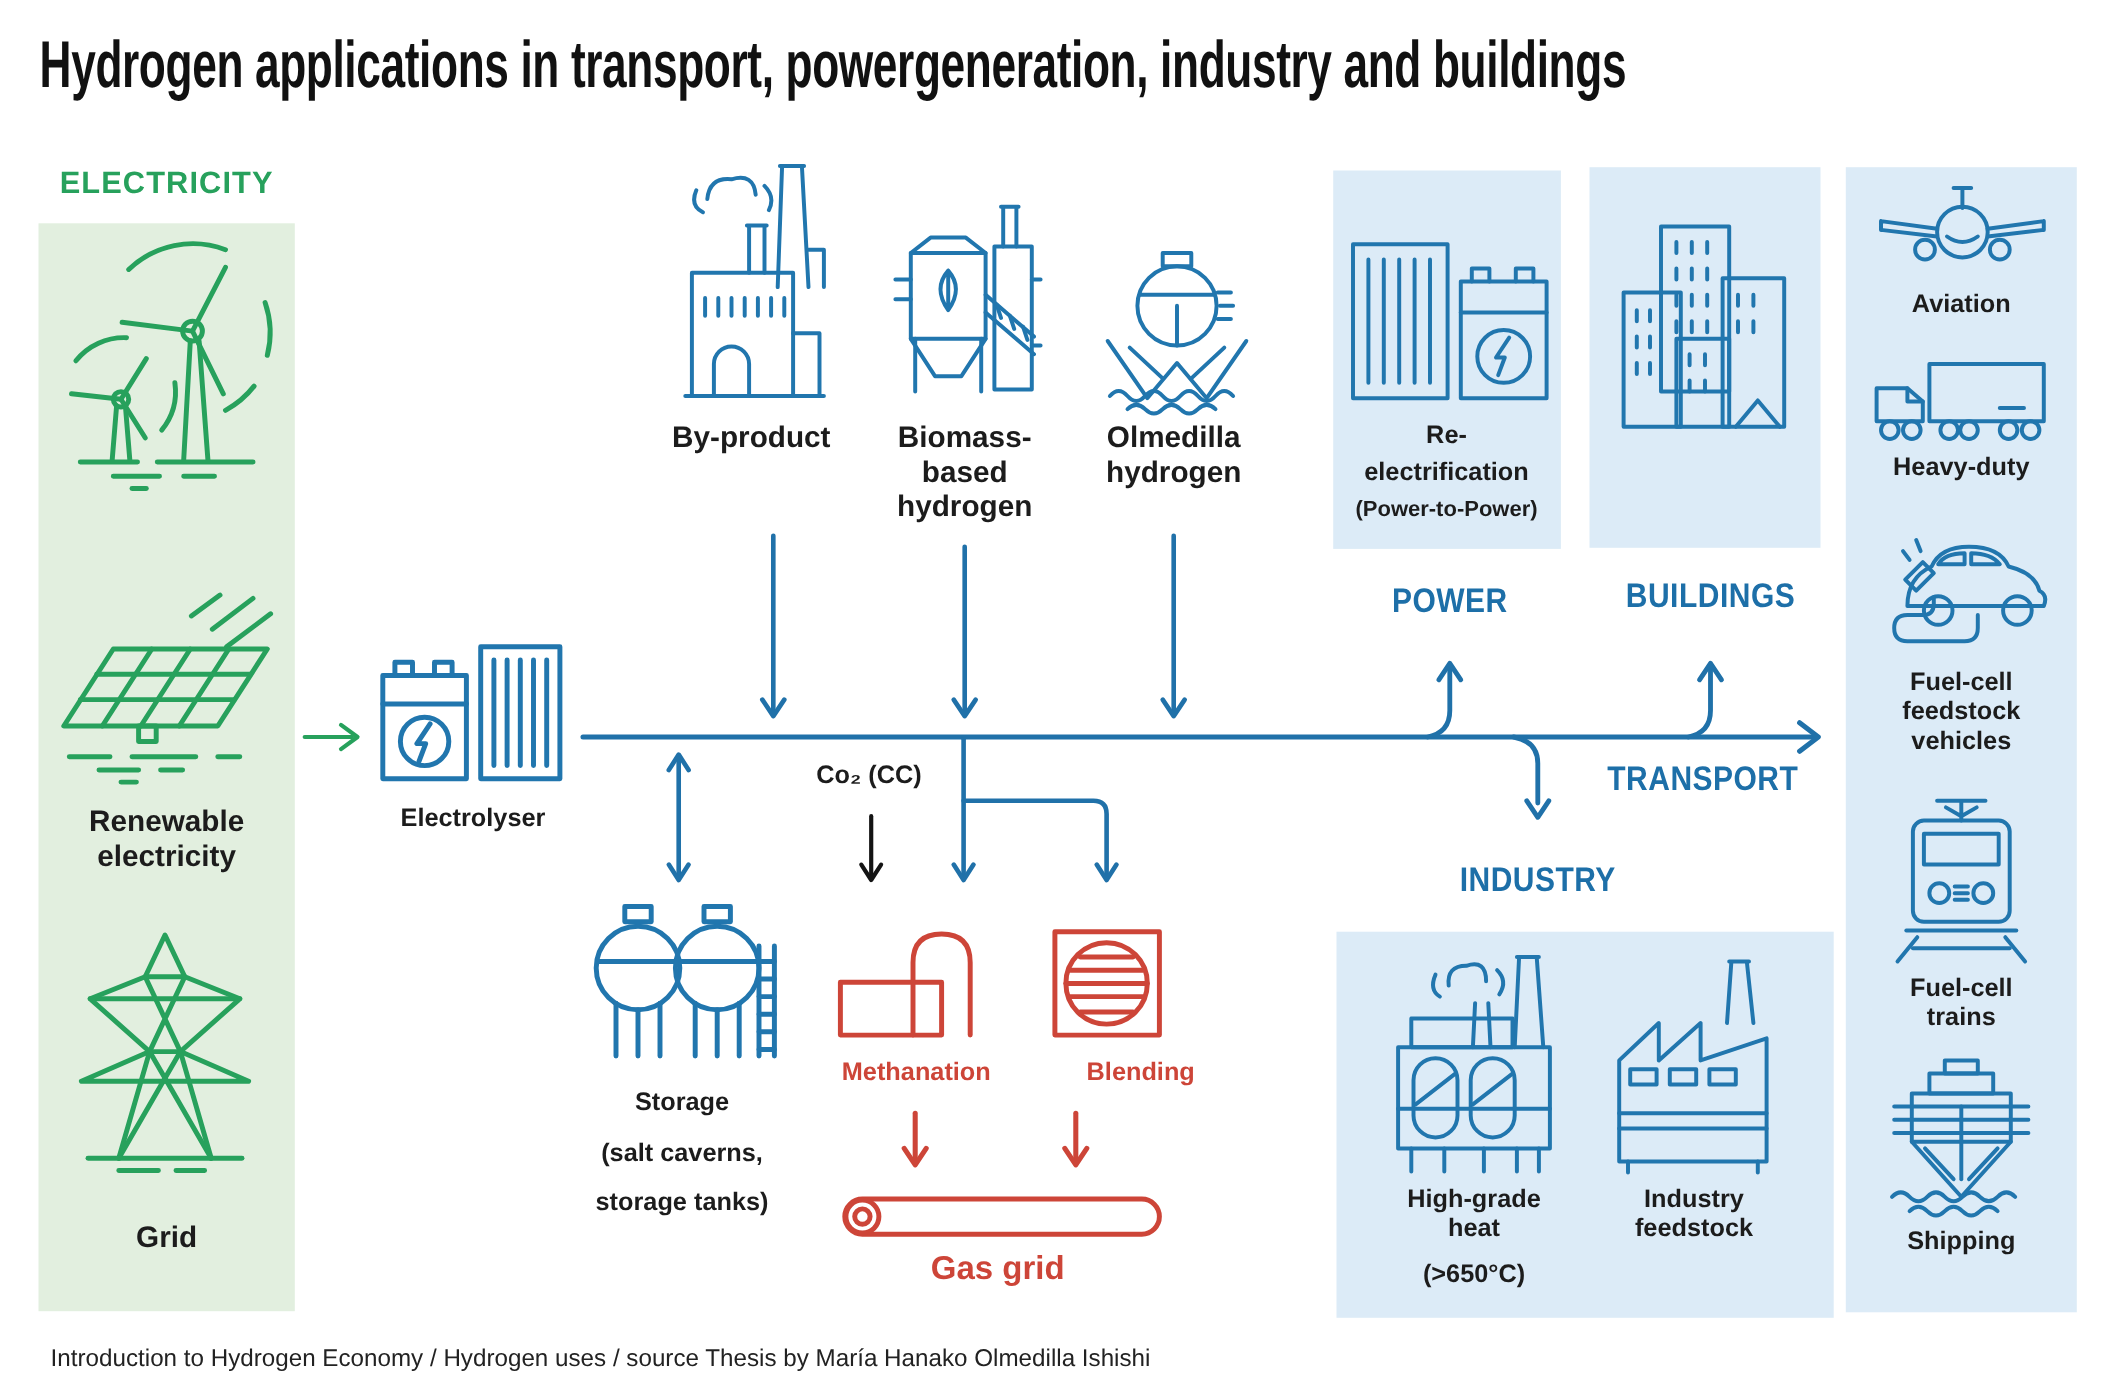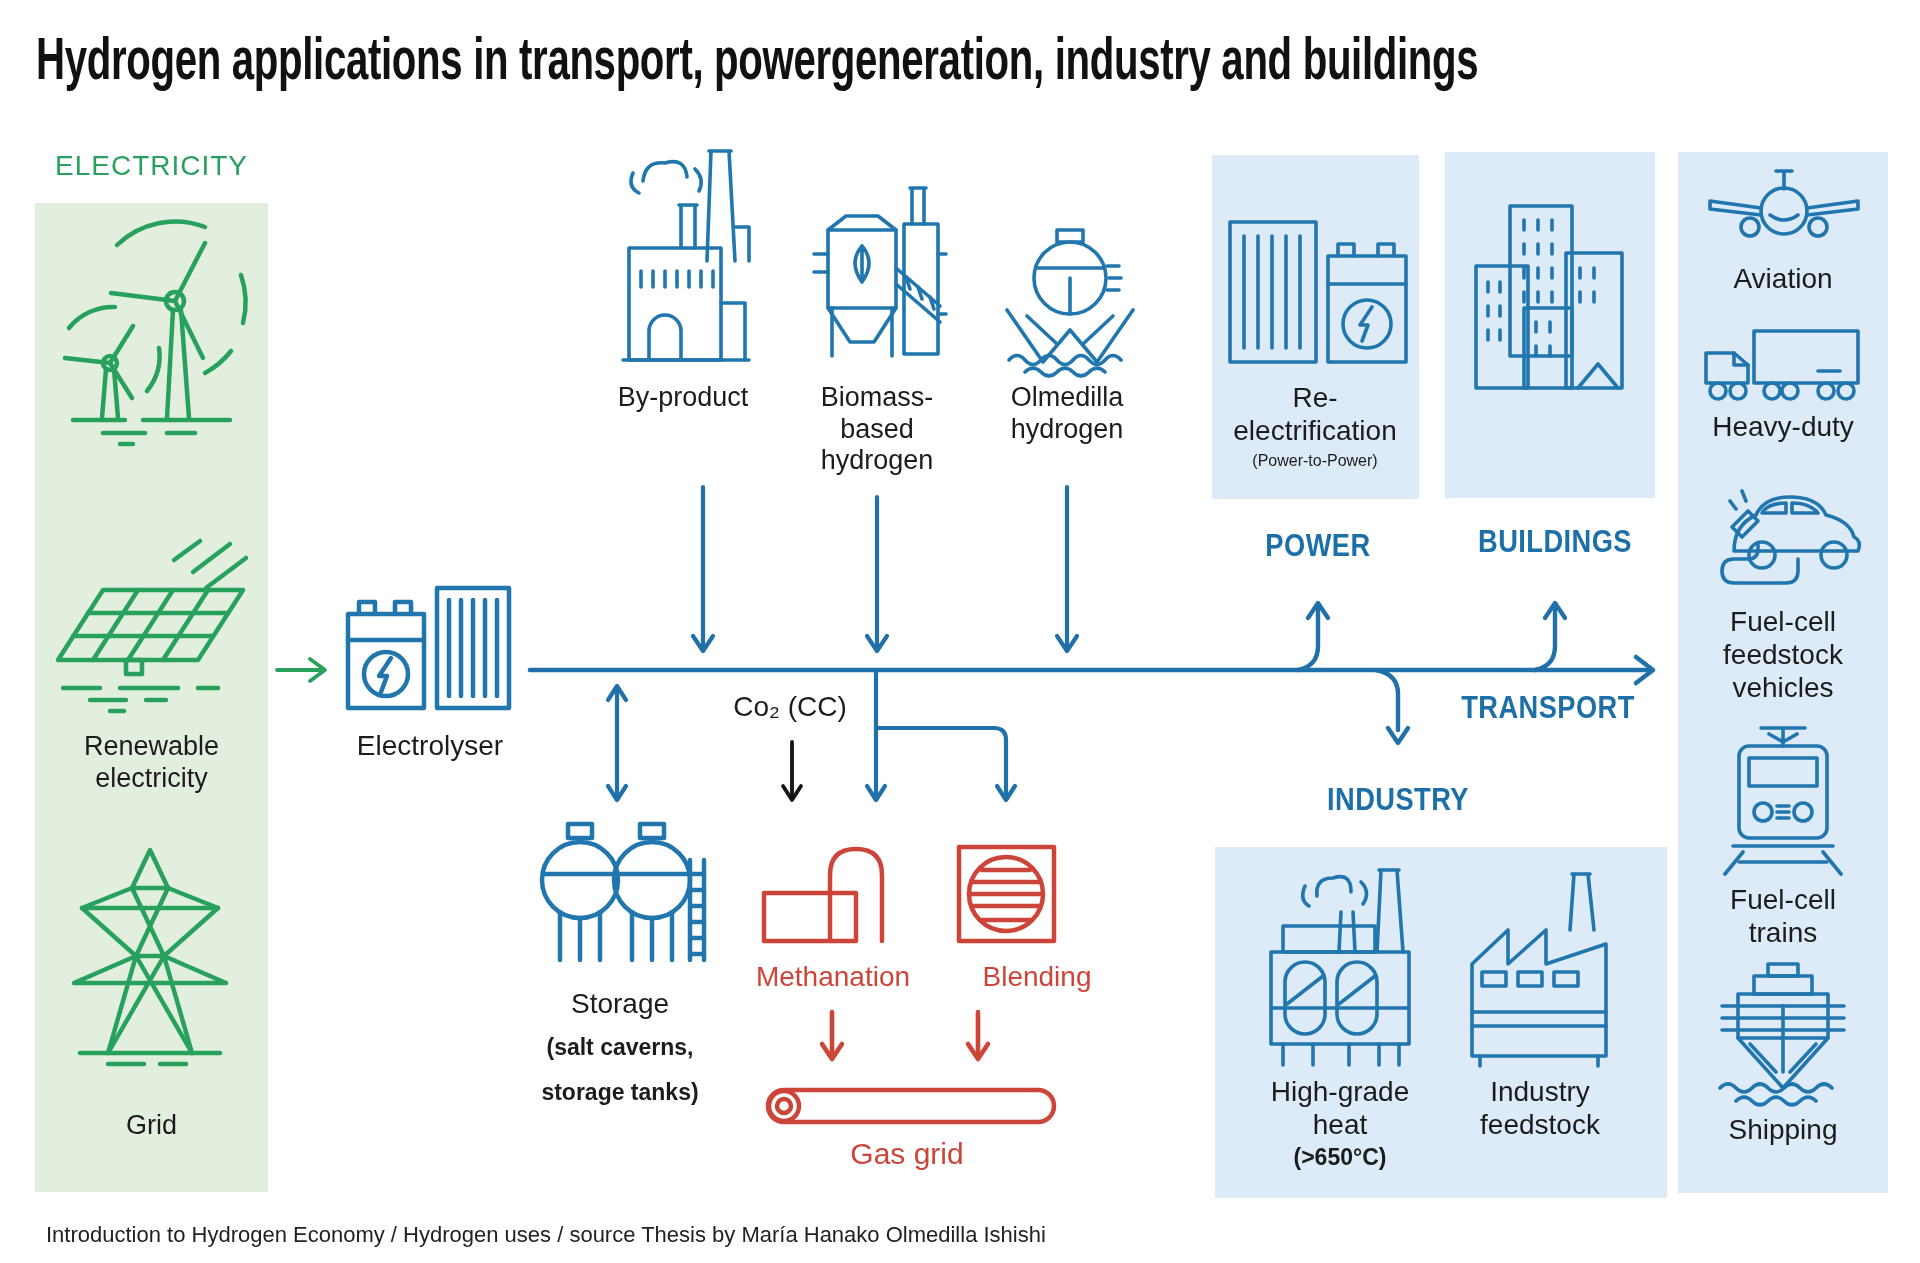--- a/index.html
+++ b/index.html
@@ -1,22 +1,22 @@
 <!DOCTYPE html>
 <html><head>
 <meta charset="utf-8">
 <style>
   html,body{margin:0;padding:0;background:#ffffff;}
   #canvas{position:relative;width:1920px;height:1263px;background:#ffffff;overflow:hidden;
           font-family:"Liberation Sans",sans-serif;color:#1c1c1c;}
   .panel{position:absolute;}
   .panel.green{background:#e2efdf;}
   .panel.blue{background:#dcebf7;}
-  .lbl{position:absolute;font-weight:normal;color:#1c1c1c;text-align:center;line-height:1.17;font-size:27px;}
-  .lbl.big{font-size:28px;}
+  .lbl{position:absolute;font-weight:bold;color:#1c1c1c;text-align:center;line-height:1.17;font-size:27px;}
+  .lbl.big{font-size:23px;}
   .lbl.small{font-size:23px;font-weight:600;}
   .lbl.red{color:#cd4538;}
   .lbl.green{color:#27a15c;letter-spacing:1px;}
   .sector{position:absolute;font-weight:bold;color:#1d6fa8;text-align:center;font-size:31px;
           letter-spacing:.5px;transform:scaleX(.88);}
   #title{position:absolute;left:36px;top:24px;font-size:60px;font-weight:bold;color:#111;
          white-space:nowrap;transform:scaleX(.67);transform-origin:left center;letter-spacing:-.5px;}
   #caption{position:absolute;left:46px;top:1222px;font-size:22px;color:#222;font-weight:normal;}
   svg.icon{position:absolute;overflow:visible;}
   svg.icon *{fill:none;stroke:currentColor;stroke-width:4.5;stroke-linecap:round;stroke-linejoin:round;}
@@ -237,21 +237,21 @@
     <rect x="8" y="12" width="86" height="140"></rect>
     <path d="M22 26 V138 M36 26 V138 M50 26 V138 M64 26 V138 M78 26 V138"></path>
     <rect x="106" y="46" width="78" height="106"></rect>
     <path d="M116 46 V34 H132 V46 M156 46 V34 H172 V46"></path>
     <path d="M106 74 H184"></path>
     <circle cx="145" cy="114" r="24"></circle>
     <path d="M150 97 L138 115 H146 L140 131"></path>
   </svg>
   <div class="lbl big" style="left:1215px;top:382px;width:200px;">Re-</div>
   <div class="lbl big" style="left:1215px;top:415px;width:200px;">electrification</div>
-  <div class="lbl" style="left:1215px;top:452px;width:200px;font-size:16px;">(Power-to-Power)</div>
+  <div class="lbl" style="left:1215px;top:452px;width:200px;font-size:20px;">(Power-to-Power)</div>
   <div class="sector" style="left:1218px;top:528px;width:200px;">POWER</div>
 
   <svg class="icon thin c-blue" style="left:1468px;top:198px;" width="165" height="228" viewBox="0 0 165 228">
     <rect x="8" y="68" width="52" height="122"></rect>
     <path d="M20 84 V94 M32 84 V94 M20 108 V118 M32 108 V118 M20 132 V142 M32 132 V142"></path>
     <rect x="42" y="8" width="62" height="150"></rect>
     <path d="M56 22 V32 M70 22 V32 M84 22 V32 M56 46 V56 M70 46 V56 M84 46 V56 M56 70 V80 M70 70 V80 M84 70 V80 M56 94 V104 M70 94 V104 M84 94 V104"></path>
     <rect x="56" y="110" width="48" height="80"></rect>
     <path d="M68 124 V134 M82 124 V134 M68 148 V158 M82 148 V158"></path>
     <rect x="98" y="55" width="56" height="135"></rect>

